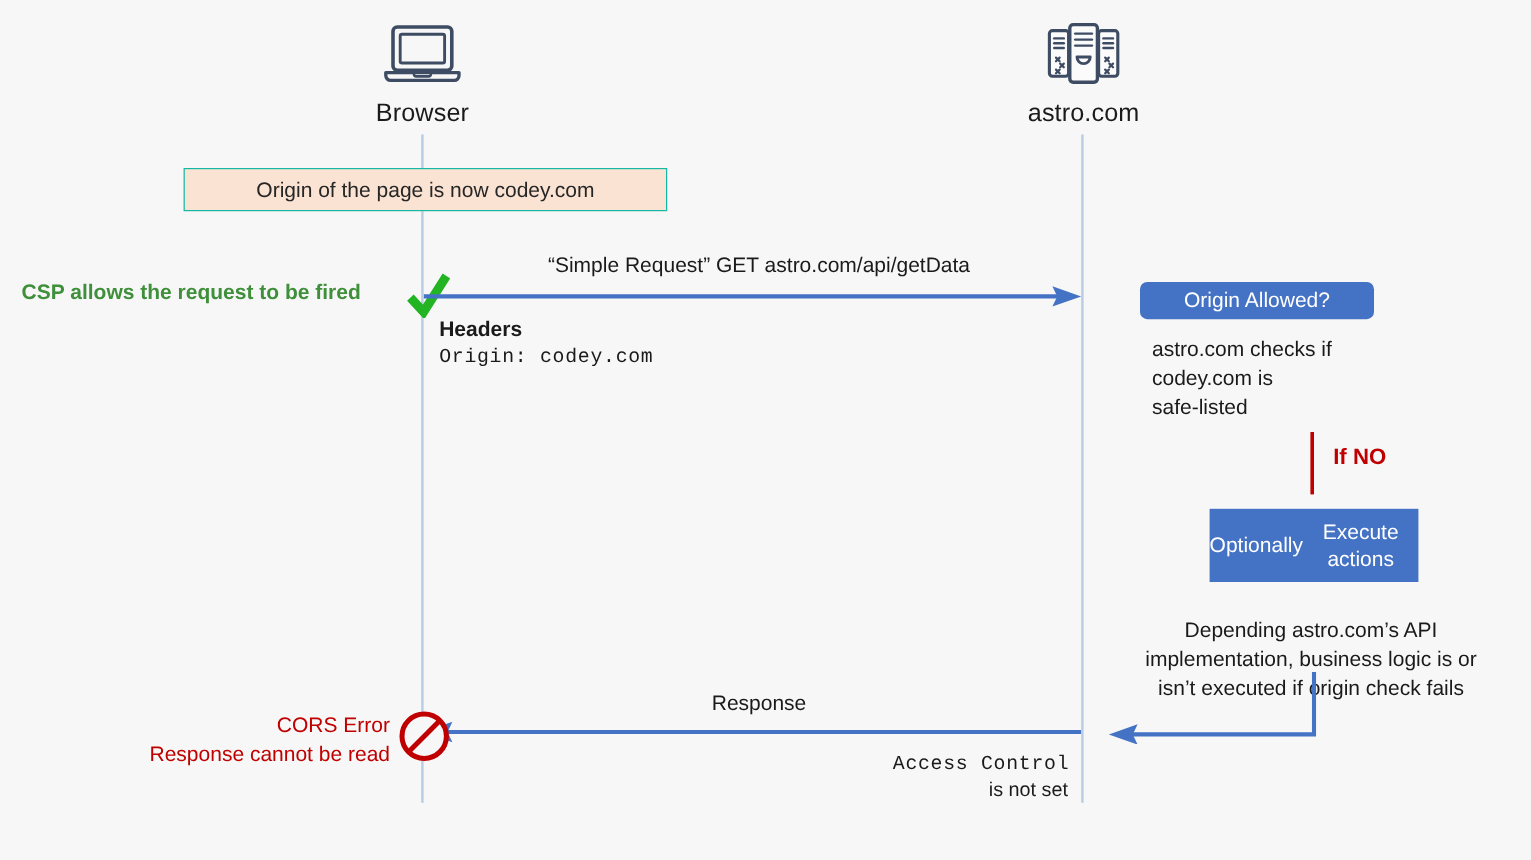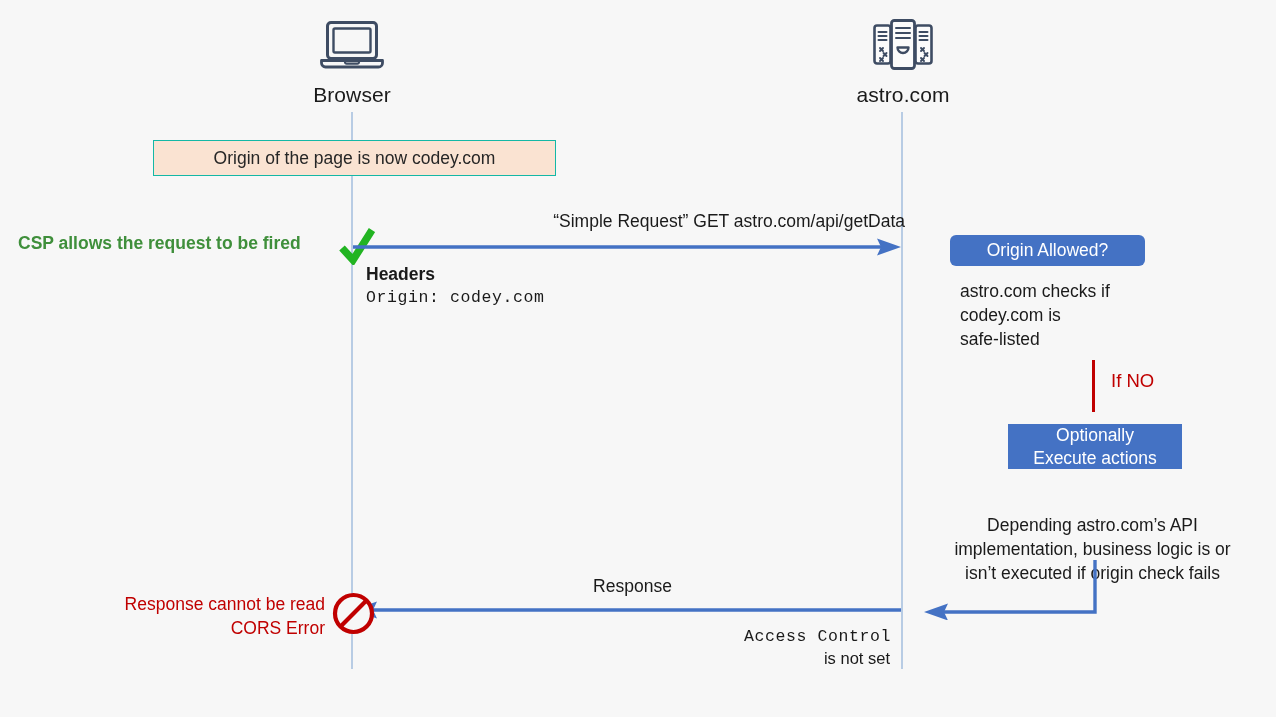--- a/index.html
+++ b/index.html
@@ -83,21 +83,21 @@
     top: 227px;
     width: 36px;
     height: 38px;
   }
 
   
   #request-label {
     left: 360px;
     top: 211px;
     width: 545px;
-    text-align: right;
+    text-align: center;
     font-size: 17.5px;
     color: #1a1a1a;
     white-space: nowrap;
   }
   #request-arrow { left: 353px; top: 238px; width: 548px; height: 18px; }
 
   #headers-title {
     left: 366px;
     top: 264px;
     font-size: 17.5px;
@@ -141,29 +141,30 @@
     top: 360px;
     width: 3px;
     height: 52px;
     background: #c00000;
   }
   #if-no-label {
     left: 1111px;
     top: 370px;
     font-size: 18.5px;
     color: #c00000;
+    font-weight: bold;
   }
   #execute-box {
     left: 1008px;
     top: 424px;
     width: 174px;
-    height: 45px;
+    height: 61px;
     background: #4472c4;
     display: flex;
-    flex-direction: column;
+    flex-direction: row;
     align-items: center;
     justify-content: center;
     color: #ffffff;
     font-size: 17.5px;
     line-height: 23px;
     text-align: center;
   }
   #depending-note {
     left: 920px;
     top: 513px;
@@ -331,20 +332,20 @@
   </div>
 
   <div class="abs" id="no-entry-icon">
     <svg width="45" height="45" viewBox="0 0 45 45" fill="none" aria-hidden="true">
       <circle cx="22.5" cy="22.5" r="18.5" stroke="#c00000" stroke-width="4.2" fill="#f7f7f7"></circle>
       <path d="M9.6 35.4 L35.4 9.6" stroke="#c00000" stroke-width="4.2" stroke-linecap="butt"></path>
     </svg>
   </div>
 
   <div class="abs" id="cors-error">
+    <div>CORS Error</div>
     <div>Response cannot be read</div>
-    <div>CORS Error</div>
   </div>
 
   <div class="abs" id="acao-mono">Access Control</div>
   <div class="abs" id="acao-tail">is not set</div>
 
 </div>
 
 </body></html>

